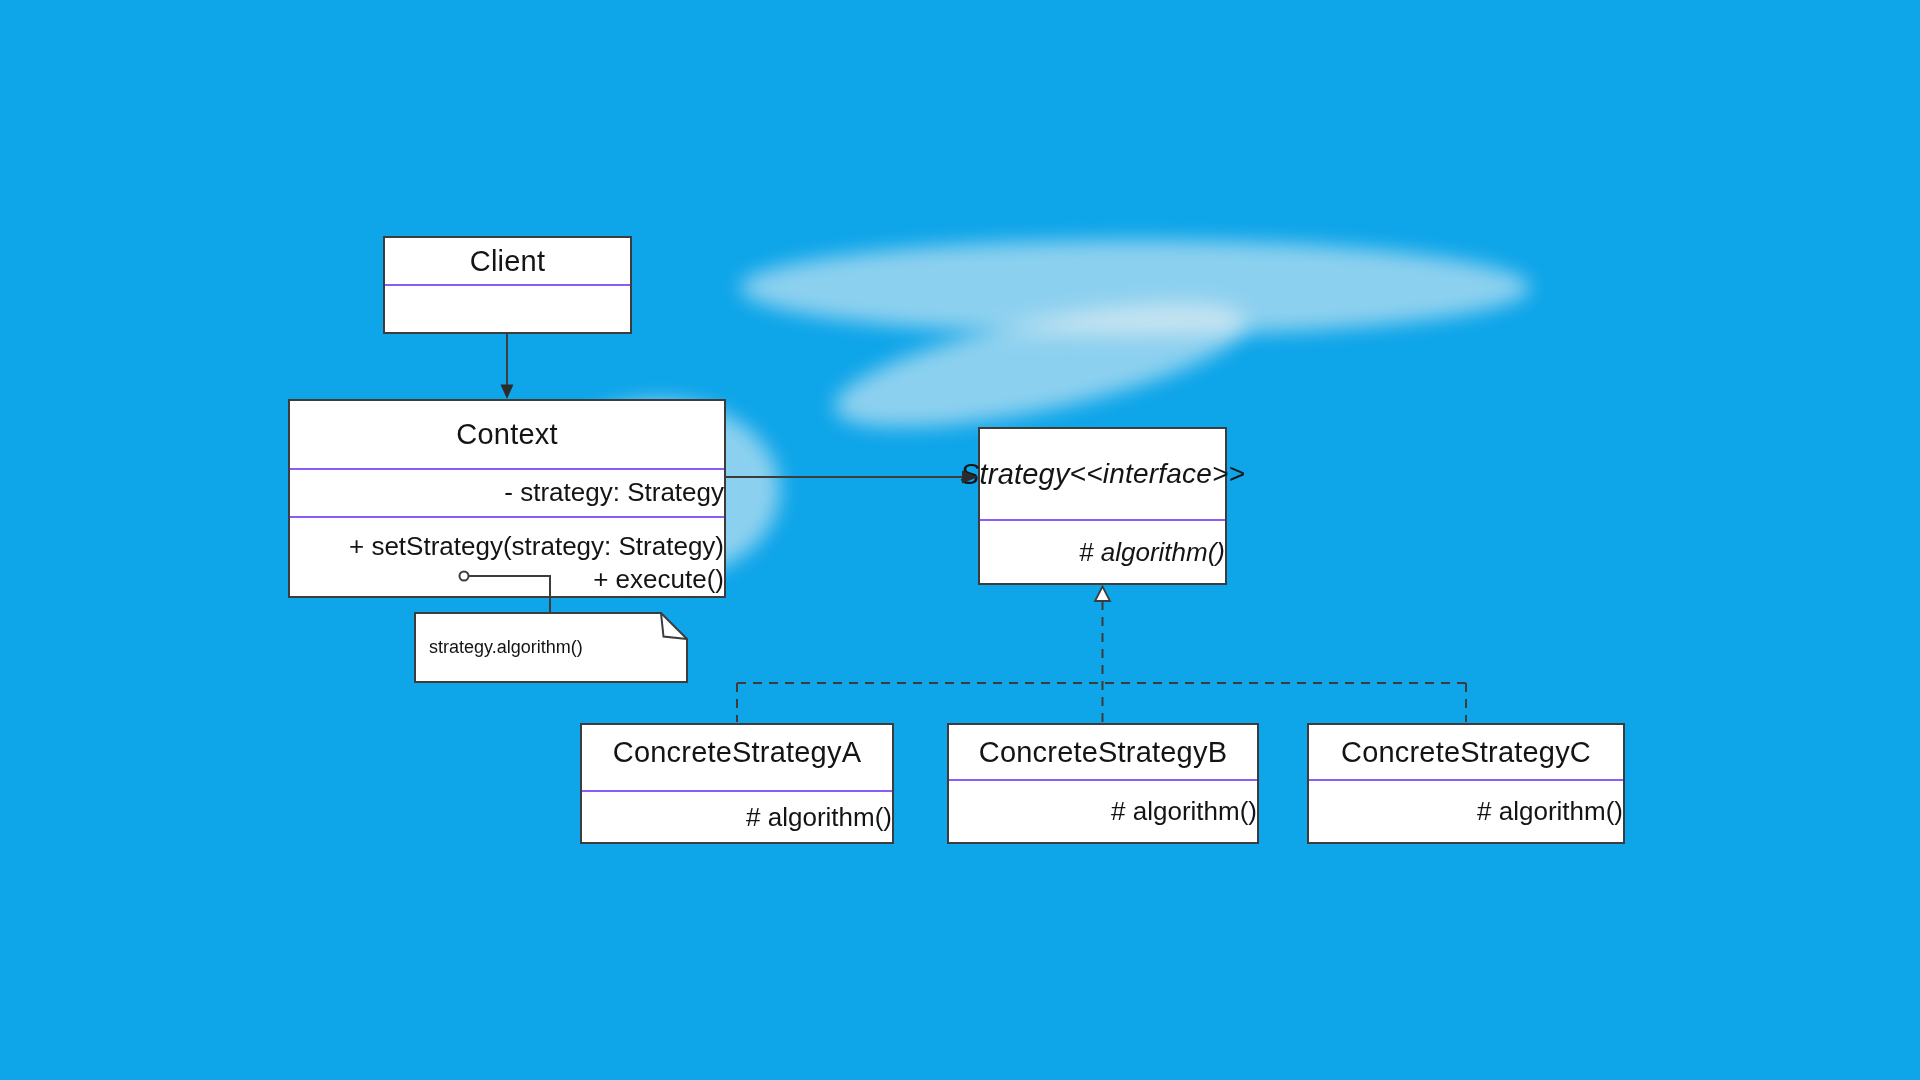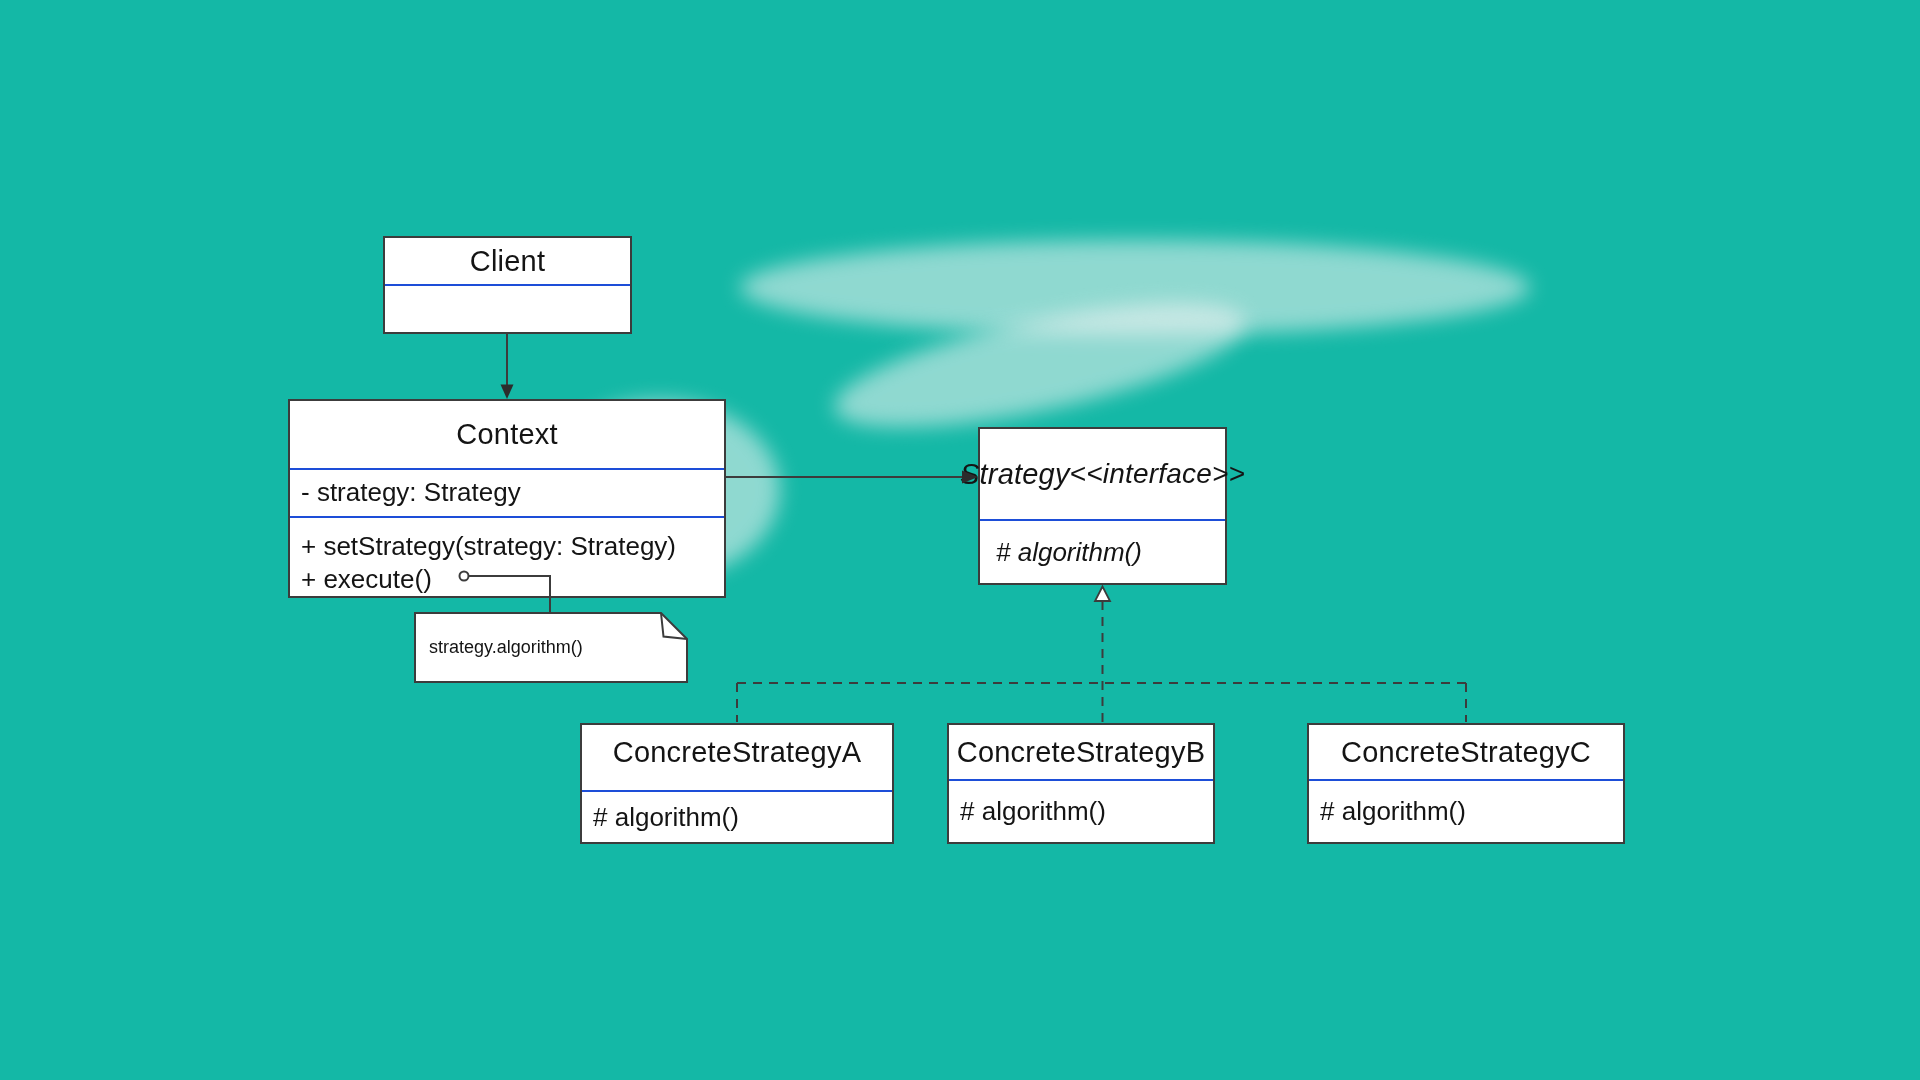--- a/index.html
+++ b/index.html
@@ -1,29 +1,29 @@
 <!DOCTYPE html>
 <html><head>
 <meta charset="utf-8">
 <style>
   html, body { margin:0; padding:0; background:#ffffff; }
   #canvas {
     position:relative; width:1920px; height:1080px; overflow:hidden;
-    background:#14b8a6;
+    background:#0ea5e9;
     font-family:"Liberation Sans", sans-serif;
     color:#141414;
   }
   .smudge { position:absolute; z-index:0; filter:blur(10px); background:#f4f4f4; opacity:.55; border-radius:50%; }
   .uml-box {
     position:absolute; z-index:1; box-sizing:border-box;
     background:#ffffff; border:2px solid #3c3c3c;
     display:flex; flex-direction:column;
   }
   .compartment { box-sizing:border-box; }
-  .compartment + .compartment { border-top:2px solid #1d4ed8; }
+  .compartment + .compartment { border-top:2px solid #8b5cf6;text-align:right; }
   .c-title {
     display:flex; align-items:center; justify-content:center;
     font-size:29px; letter-spacing:.2px; white-space:nowrap;
   }
   .c-members {
     display:flex; flex-direction:column; justify-content:center;
     font-size:26px; line-height:33px; padding-left:11px; white-space:nowrap;
   }
   .grow { flex:1 1 auto; }
   .italic { font-style:italic; }
@@ -71,21 +71,21 @@
     </div>
   </div>
 
   <div class="uml-box" style="left:580px; top:723px; width:314px; height:121px;gap:11px;">
     <div class="compartment c-title" style="height:54px;">ConcreteStrategyA</div>
     <div class="compartment c-members grow">
       <div># algorithm()</div>
     </div>
   </div>
 
-  <div class="uml-box" style="left:947px; top:723px; width:268px; height:121px;">
+  <div class="uml-box" style="left:947px; top:723px; width:312px; height:121px;">
     <div class="compartment c-title" style="height:54px;">ConcreteStrategyB</div>
     <div class="compartment c-members grow">
       <div># algorithm()</div>
     </div>
   </div>
 
   <div class="uml-box" style="left:1307px; top:723px; width:318px; height:121px;">
     <div class="compartment c-title" style="height:54px;">ConcreteStrategyC</div>
     <div class="compartment c-members grow">
       <div># algorithm()</div>

